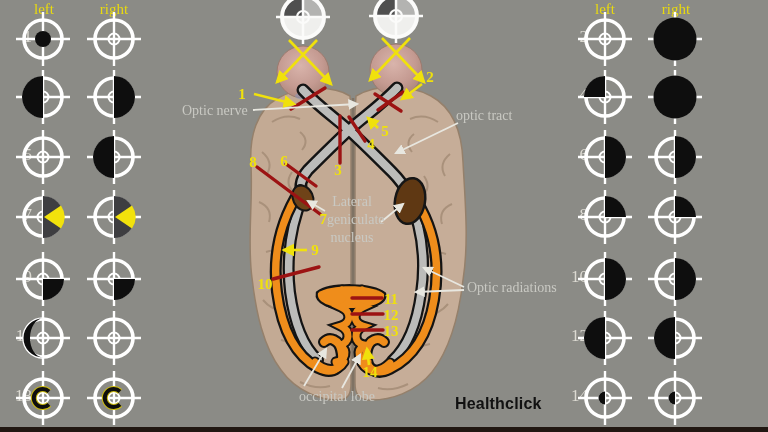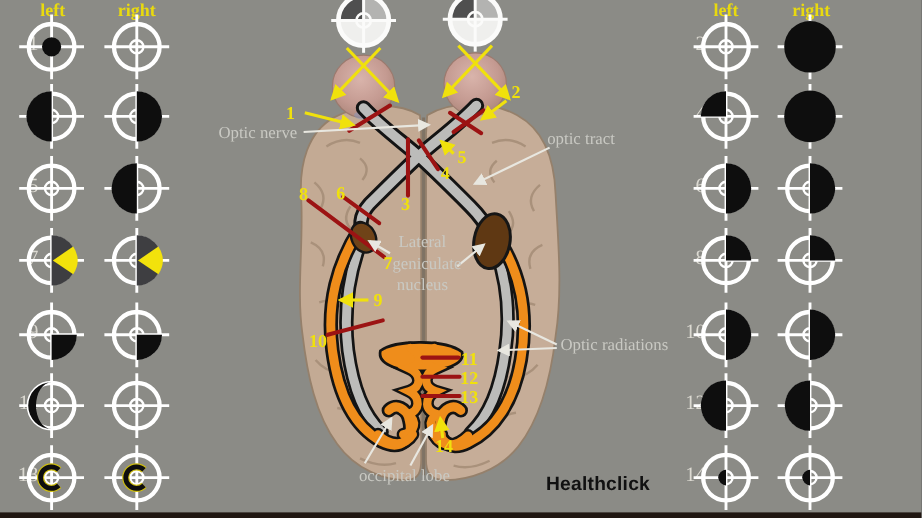--- a/index.html
+++ b/index.html
@@ -1,18 +1,18 @@
 <!DOCTYPE html>
 <html><head>
 <meta charset="utf-8">
 <style>
   html,body{margin:0;padding:0;background:#666;}
   #app{position:relative;width:768px;height:432px;background:#8b8b86;overflow:hidden;
        font-family:"Liberation Serif",serif;}
-  .hdr{position:absolute;color:#e9da0e;font-weight:bold;font-size:15px;text-align:center;}
+  .hdr{position:absolute;color:#e9da0e;font-weight:normal;font-size:15px;text-align:center;}
   .rownum{position:absolute;color:#dcdad2;font-size:17px;text-align:right;}
   .vf{position:absolute;width:64px;height:64px;}
   #brand{position:absolute;left:455px;top:395px;color:#111;font-weight:bold;font-size:16px;
          font-family:"Liberation Sans",sans-serif;letter-spacing:.2px;}
   #bottombar{position:absolute;left:0;bottom:0;width:768px;height:5px;background:#211712;}
   svg text{font-family:"Liberation Serif",serif;}
   .lesion-num{fill:#f0e10c;font-weight:bold;font-size:15px;}
   .glabel{fill:#c9c9c3;font-size:14px;}
 </style>
 </head>

